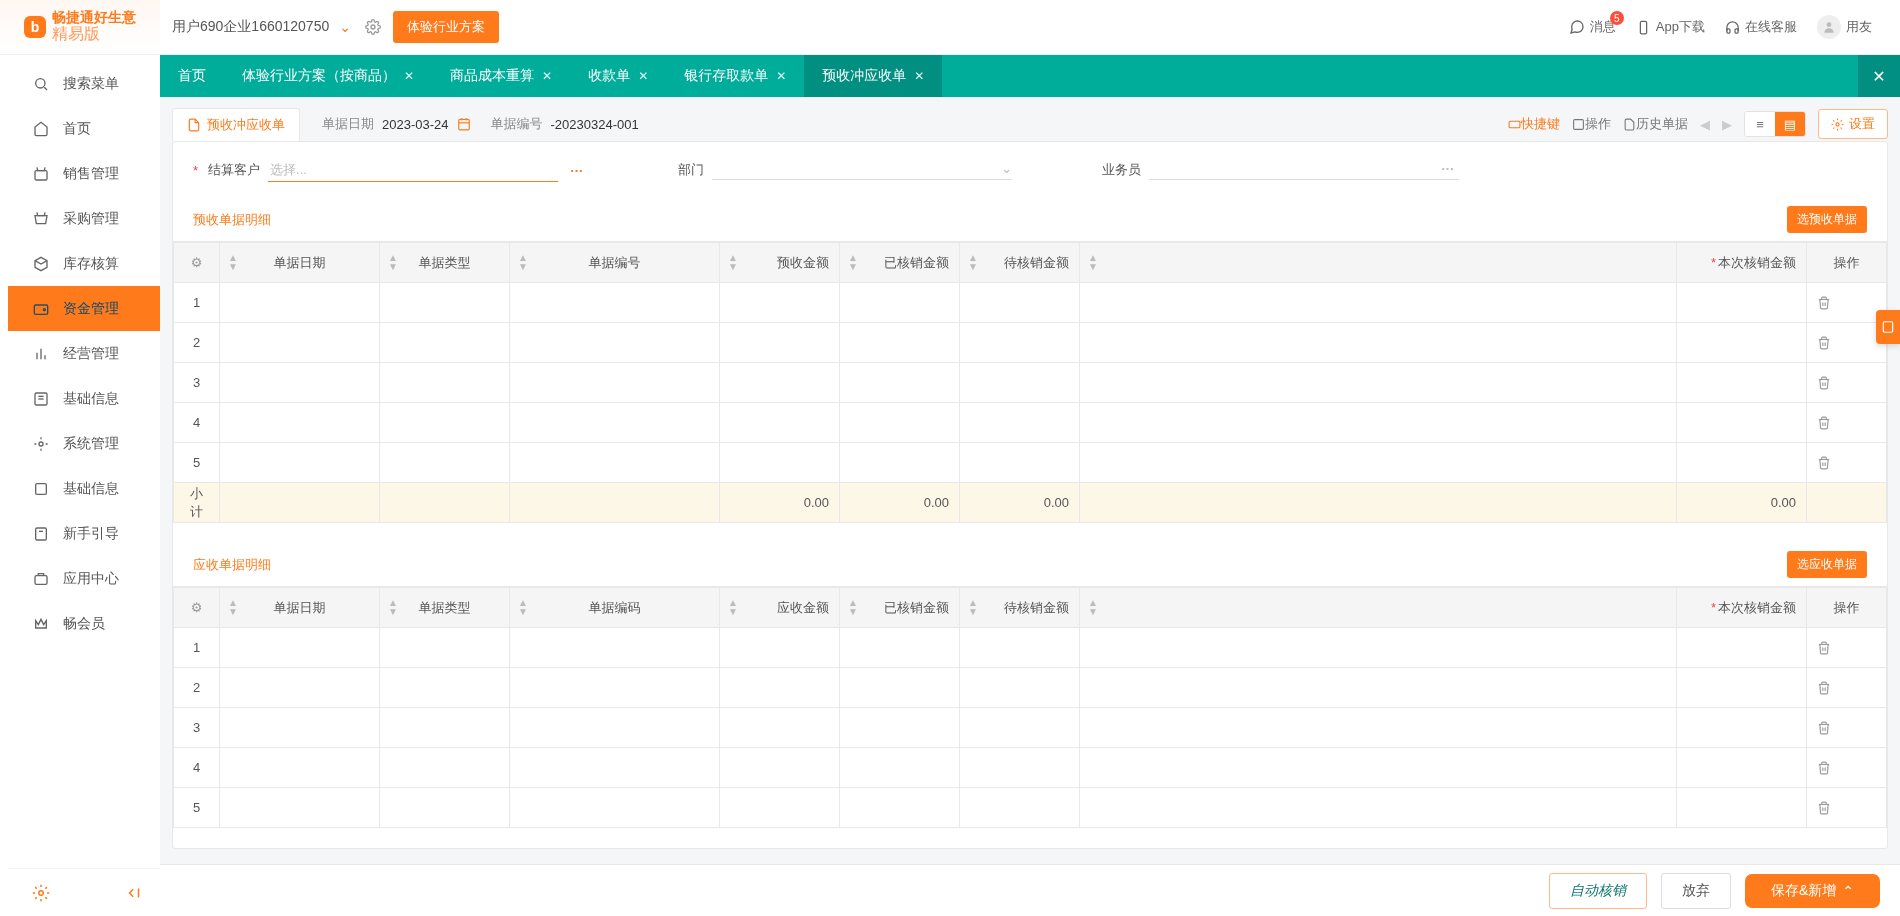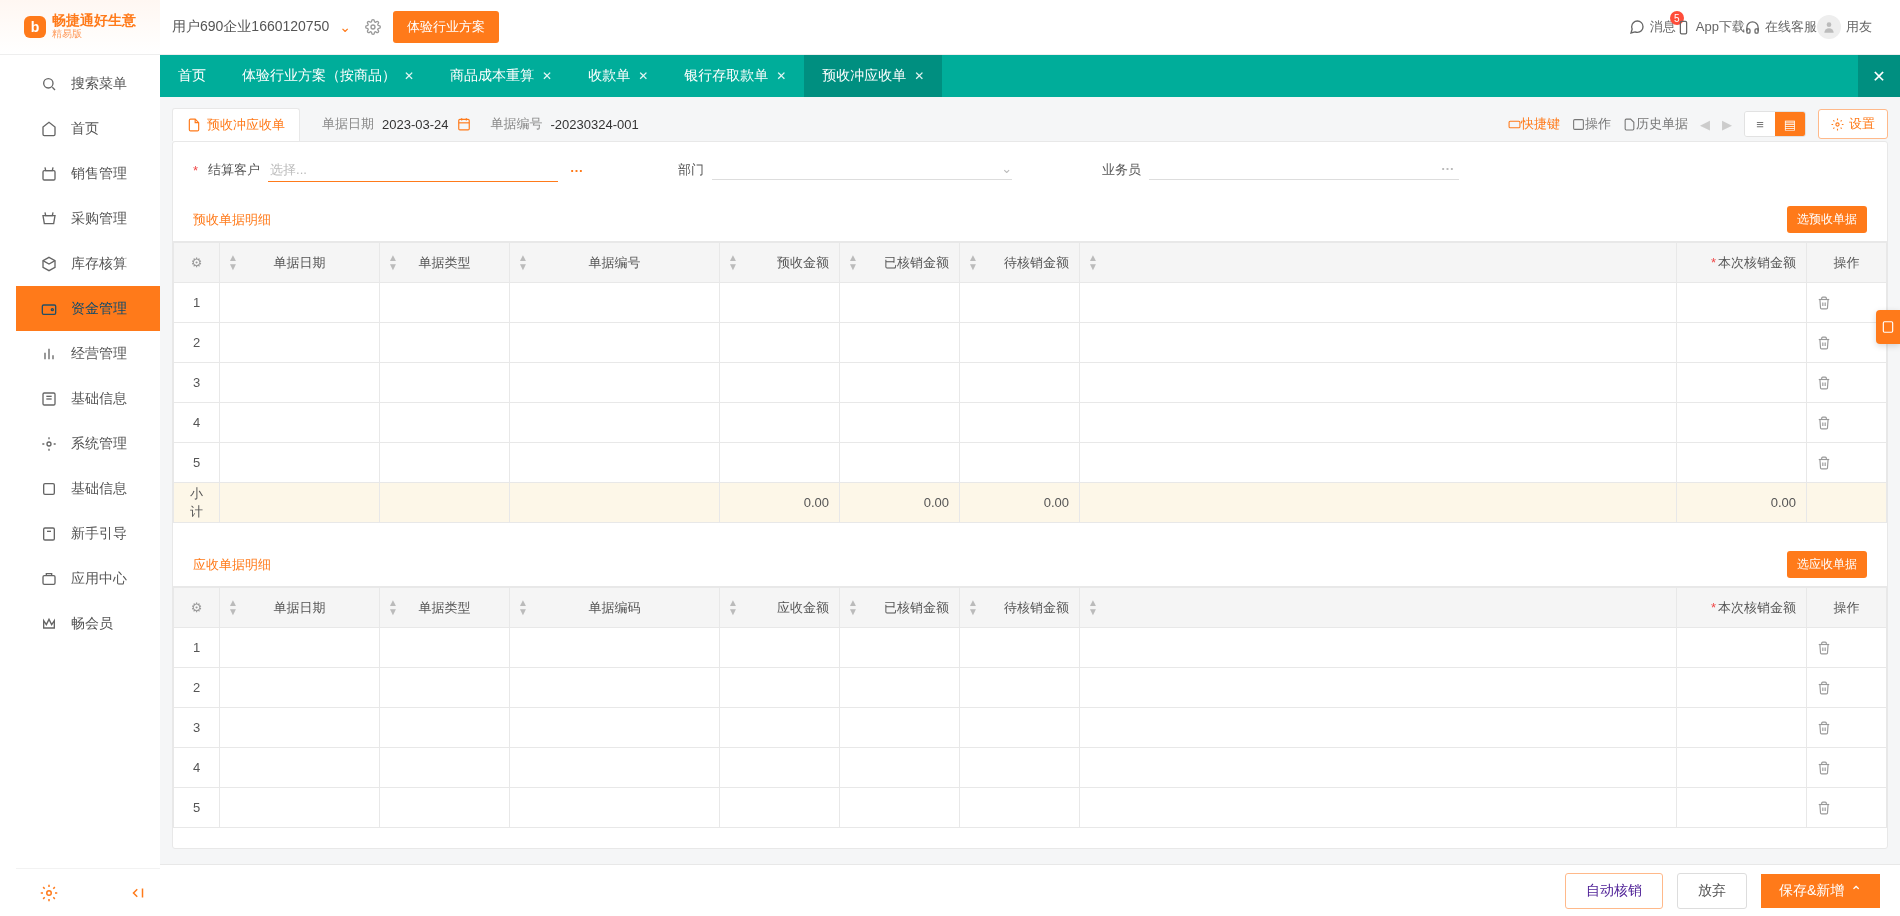--- a/index.html
+++ b/index.html
@@ -3,32 +3,32 @@
 <meta charset="utf-8">
 <style>
 * { margin: 0; padding: 0; box-sizing: border-box; font-family: "Microsoft YaHei", Arial, sans-serif; }
 body { background: #fff; width: 1900px; height: 916px; overflow: hidden; position: relative; }
 
 
 .header-bar { position: absolute; top: 0; left: 0; right: 0; height: 55px; background: #fff; display: flex; align-items: center; border-bottom: 1px solid #eee; }
 .logo-area { width: 160px; display: flex; align-items: center; justify-content: center; gap: 6px; background: linear-gradient(180deg,#fff7f2,#fff); height: 54px; }
 .logo-icon { width: 22px; height: 22px; background: #ff7a1a; border-radius: 6px; display: flex; align-items: center; justify-content: center; color: #fff; font-weight: bold; font-size: 14px; }
 .logo-text { font-size: 14px; color: #ff7a1a; font-weight: bold; line-height: 14px; }
-.logo-sub { font-size: 10px; color: #ff9a5a; font-family: Liberation Serif, serif; }
+.logo-sub { font-size: 16px; color: #ff9a5a; font-family: Liberation Serif, serif; }
 .company-select { flex: 0 0 auto; margin-left: 12px; display: flex; align-items: center; gap: 10px; cursor: pointer; font-size: 14px; color: #555; }
 .company-select .caret { color: #ff7a1a; }
 .gear-small { color: #999; cursor: pointer; margin-left: 14px; }
 .try-btn { background: #ff7a1a; color: #fff; border: none; padding: 7px 14px; border-radius: 3px; font-size: 13px; cursor: pointer; margin-left: 12px; }
-.header-right { margin-left: auto; display: flex; align-items: center; padding-right: 28px; color: #666; font-size: 13px; }
+.header-right { margin-left: auto; display: flex; align-items: center; gap: 20px; padding-right: 28px; color: #666; font-size: 13px; }
 .header-right > div { display: flex; align-items: center; gap: 5px; cursor: pointer; position: relative; }
 .badge5 { position: absolute; top: -7px; right: -8px; background: #ff4d3a; color: #fff; font-size: 10px; min-width: 14px; height: 14px; border-radius: 7px; display: flex; align-items: center; justify-content: center; padding: 0 3px; }
 .avatar { width: 24px; height: 24px; border-radius: 50%; background: #eee; display: flex; align-items: center; justify-content: center; color: #bbb; font-size: 14px; }
 
 
-.sidebar { position: absolute; top: 55px; left: 16px; bottom: 0; width: 160px; background: #fff; display: flex; flex-direction: column; border-right: 5px solid #0f766e; }
+.sidebar { position: absolute; top: 55px; left: 8px; bottom: 0; width: 160px; background: #fff; display: flex; flex-direction: column; border-right: 1px solid #0f766e; }
 .side-items { flex: 1; padding-top: 6px; }
 .side-item { display: flex; align-items: center; gap: 13px; height: 45px; padding-left: 24px; cursor: pointer; color: #555; font-size: 14px; }
 .side-item.active { background: #ff7a1a; color: #0c4a6e; }
 .side-icon { width: 18px; height: 18px; display: flex; align-items: center; justify-content: center; opacity: .9; }
 .side-bottom { height: 48px; display: flex; align-items: center; justify-content: space-between; padding: 0 24px; color: #ff7a1a; border-top: 1px solid #f2f2f2; }
 
 
 .tab-strip { position: absolute; top: 55px; left: 160px; right: 0; height: 42px; background: #00ad9a; display: flex; align-items: stretch; }
 .tab { display: flex; align-items: center; padding: 0 18px; color: #fff; font-size: 14px; cursor: pointer; gap: 8px; }
 .tab.active { background: #008f80; }
@@ -80,22 +80,22 @@
 .col-fill { }
 .col-this { width: 130px; text-align: right; }
 .req2 { color: #f04848; margin-right: 2px; }
 .row-sub td { background: #fdf7e8; }
 .right { text-align: right; }
 .trash { color: #999; cursor: pointer; }
 .gearcell { color: #999; cursor: pointer; }
 
 .bottom-bar { position: absolute; left: 160px; right: 0; bottom: 0; height: 52px; background: #fff; border-top: 1px solid #e8e8e8; display: flex; align-items: center; justify-content: flex-end; gap: 14px; padding: 0 20px; }
 .btn-plain { background: #fff; border: 1px solid #ddd; color: #555; padding: 8px 20px; border-radius: 3px; font-size: 14px; cursor: pointer; }
-.btn-plain.orange-text { color: #4c1d95; border-color: #ffb98a; }
-.btn-primary { background: #ff7a1a; color: #fff; border: none; padding: 8px 18px; border-radius: 0; font-size: 14px; cursor: pointer; display: flex; align-items: center; gap: 6px; }
+.btn-plain.orange-text { color: #0f766e; border-color: #ffb98a; font-style: italic; }
+.btn-primary { background: #ff7a1a; color: #fff; border: none; padding: 8px 26px; border-radius: 7px; font-size: 14px; cursor: pointer; display: flex; align-items: center; gap: 6px; }
 
 .right-edge-tab { position: fixed; right: 0; top: 310px; width: 24px; height: 34px; background: #ff7a1a; border-radius: 4px 0 0 4px; display: flex; align-items: center; justify-content: center; color: #fff; cursor: pointer; box-shadow: 0 2px 6px rgba(0,0,0,.15); }
 
 .scroll-inner { overflow: auto; height: calc(100% - 42px); }
 
 svg { display: block; }
 </style>
 </head>
 <body>
 

